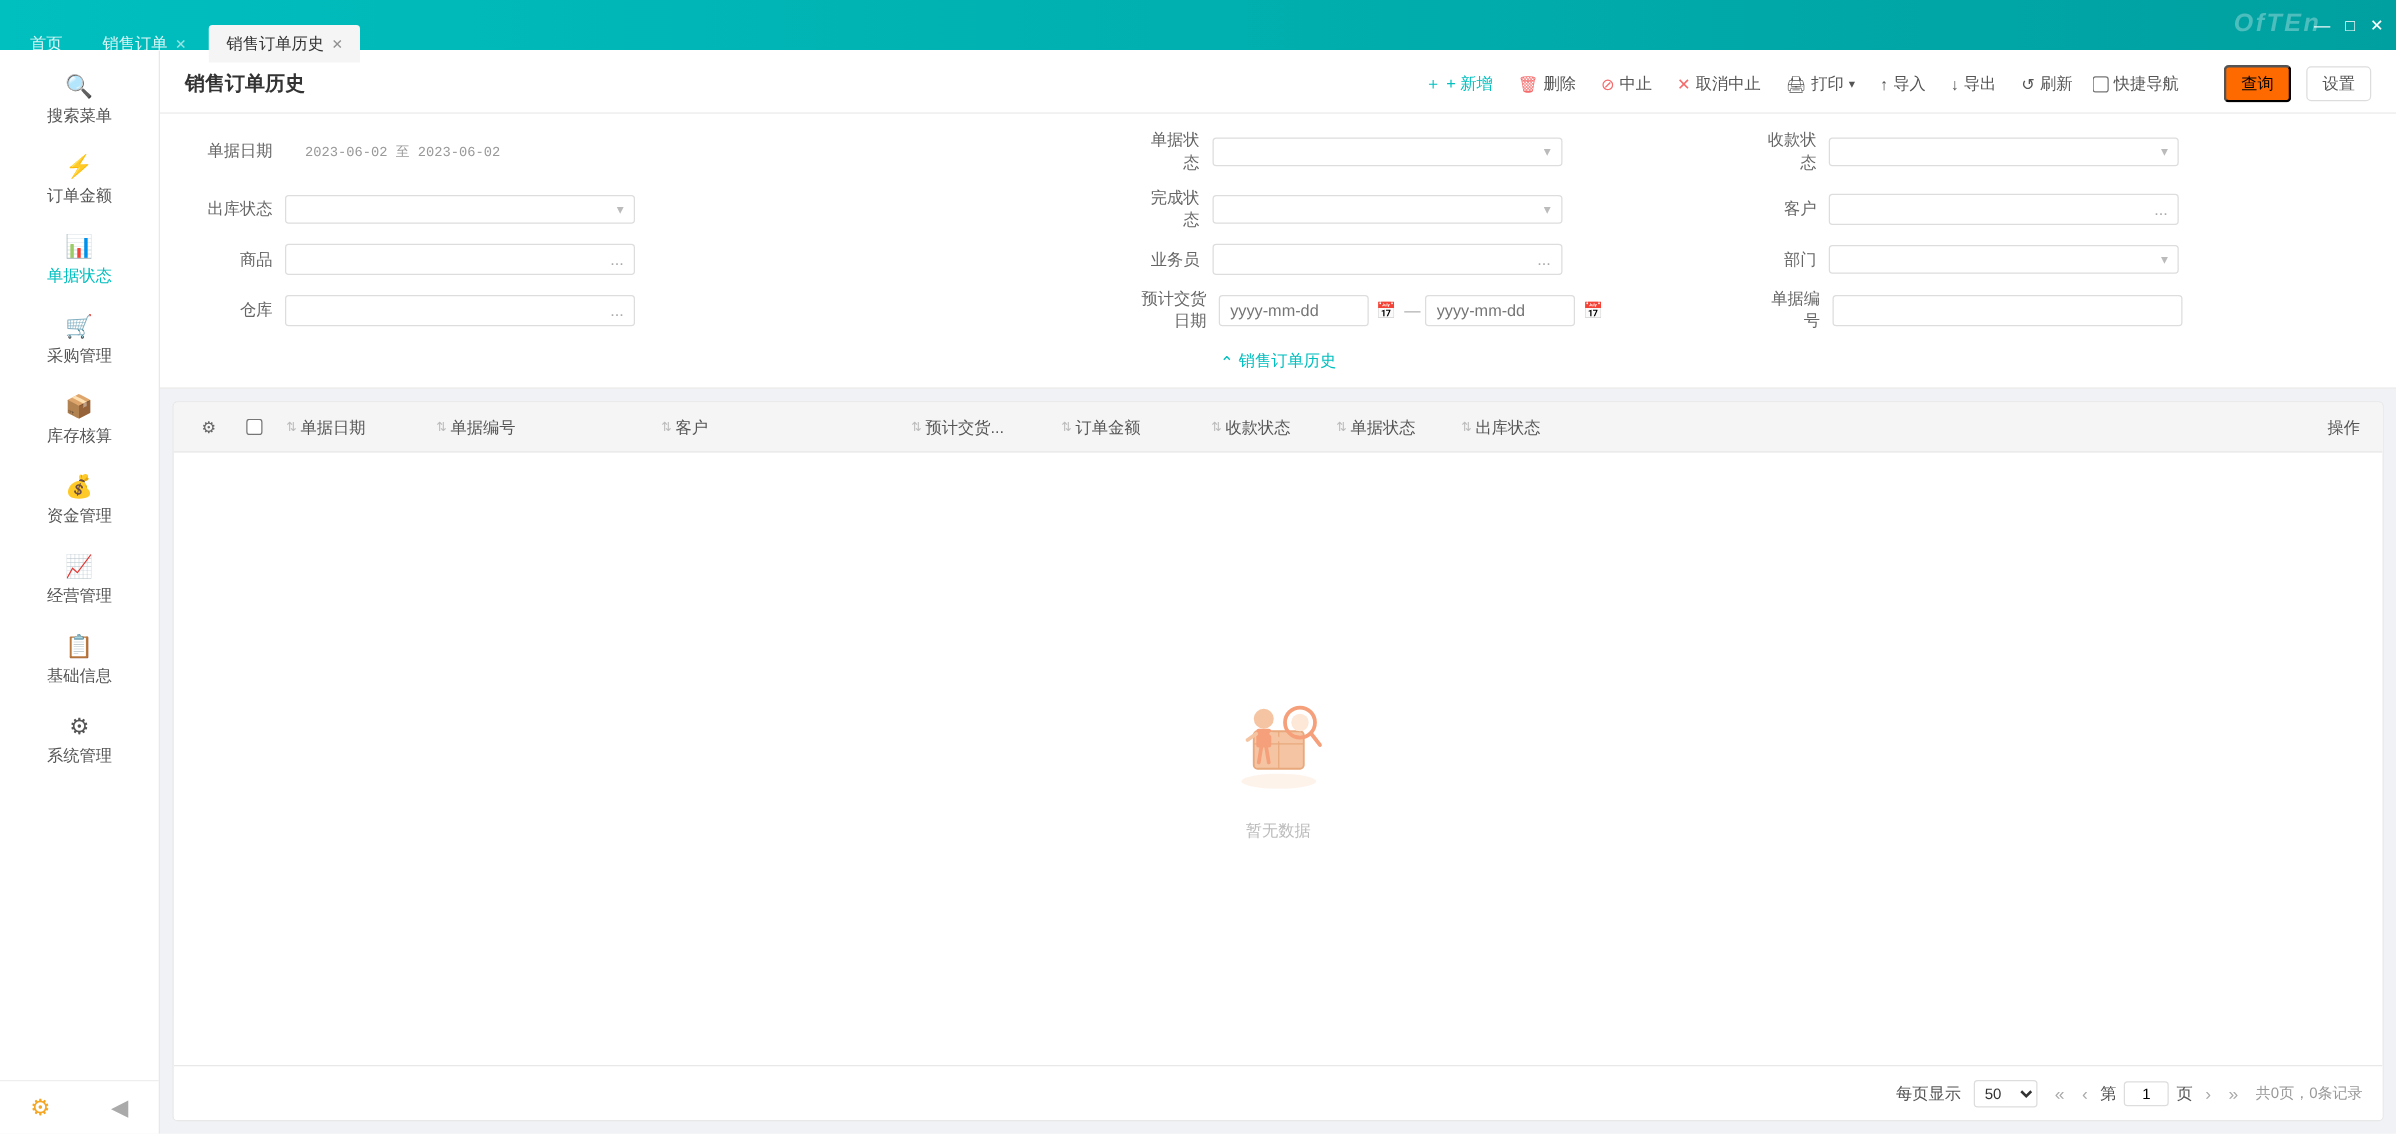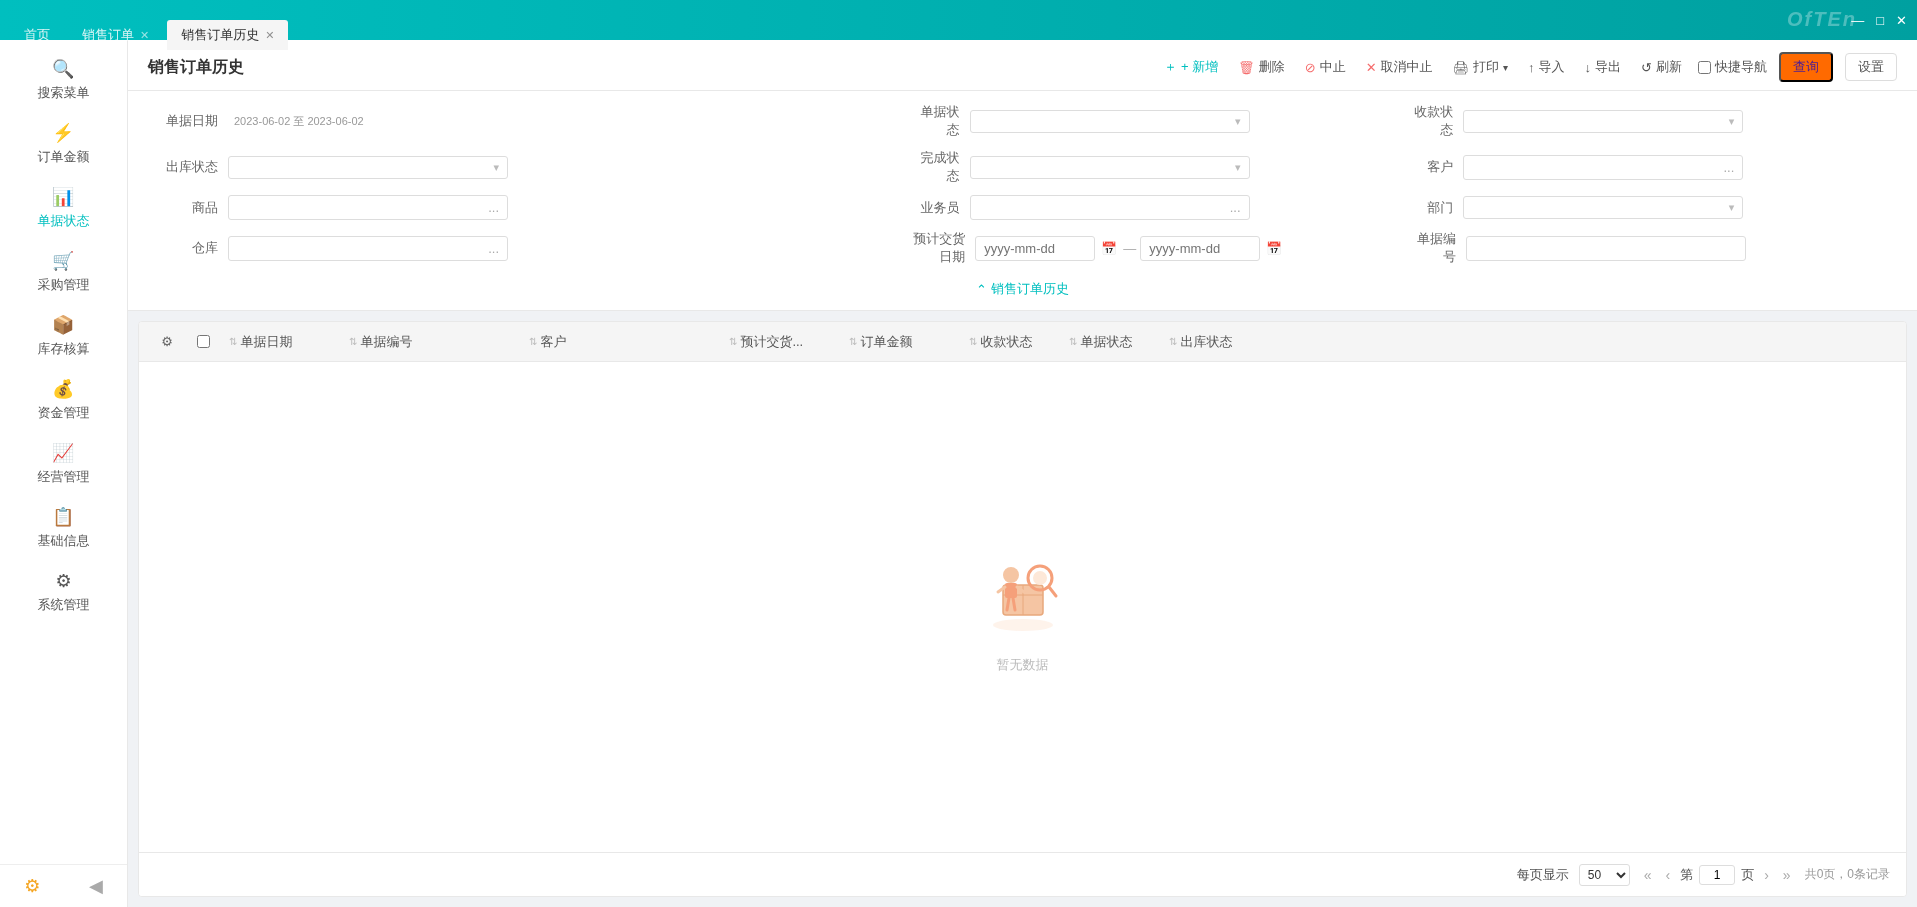--- a/index.html
+++ b/index.html
@@ -120,25 +120,26 @@
       align-items: center;
       gap: 4px;
       cursor: pointer;
       color: #555;
       font-size: 13px;
       padding: 2px 4px;
       border-radius: 3px;
     }
     .toolbar-btn-orange {
       background: #ff6a00;
-      color: #4c1d95;
+      color: #000000;
       padding: 4px 12px;
       border-radius: 4px;
       cursor: pointer;
       font-size: 13px;
+      margin-left: 24px;
     }
     .display-toggle {
       display: flex;
       align-items: center;
       gap: 4px;
       font-size: 12px;
       color: #555;
     }
     .display-toggle input { cursor: pointer; }
 
@@ -185,21 +186,22 @@
     }
     .date-btn.active {
       background: #ff6a00;
       color: white;
       border-color: #ff6a00;
       border-radius: 10px;
     }
     .date-range-text {
       font-size: 11px;
       color: #999;
-      margin-left: 6px;
+      margin-left: 16px;
+      font-family: Liberation Mono, monospace;
     }
     .filter-select {
       border: 1px solid #ddd;
       border-radius: 3px;
       padding: 4px 8px;
       font-size: 13px;
       color: #333;
       background: #fff;
       width: 200px;
       display: flex;
@@ -594,20 +596,23 @@
           <span>收款状态</span>
         </div>
         <div class="th-cell col-order-status">
           <span class="th-sort">⇅</span>
           <span>单据状态</span>
         </div>
         <div class="th-cell col-out-status">
           <span class="th-sort">⇅</span>
           <span>出库状态</span>
         </div>
+        <div class="th-cell col-op">
+          <span>操作</span>
+        </div>
       </div>
 
       <div class="empty-state">
         <svg class="empty-icon" viewBox="0 0 100 100" xmlns="http://www.w3.org/2000/svg">
 
           <ellipse cx="50" cy="85" rx="30" ry="6" fill="#fde8d8" opacity="0.5"></ellipse>
 
           <rect x="30" y="45" width="40" height="30" rx="3" fill="#f5c5a3" stroke="#e8a87c" stroke-width="1.5"></rect>
           <line x1="30" y1="55" x2="70" y2="55" stroke="#e8a87c" stroke-width="1"></line>
           <line x1="50" y1="45" x2="50" y2="75" stroke="#e8a87c" stroke-width="1"></line>

